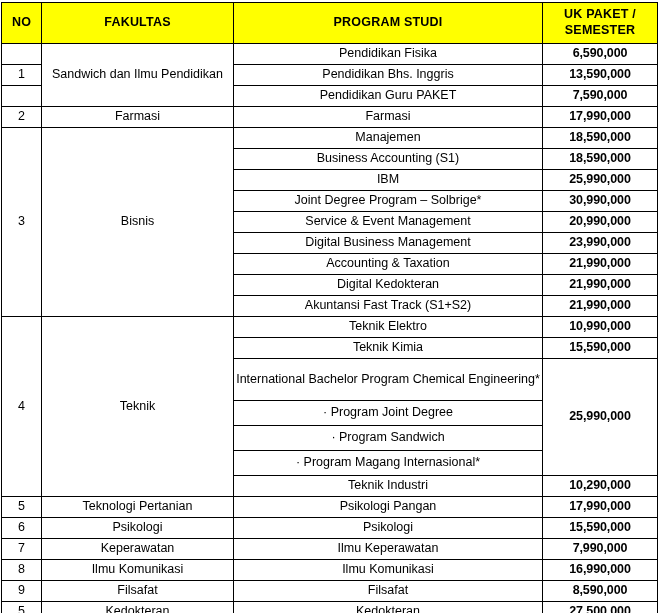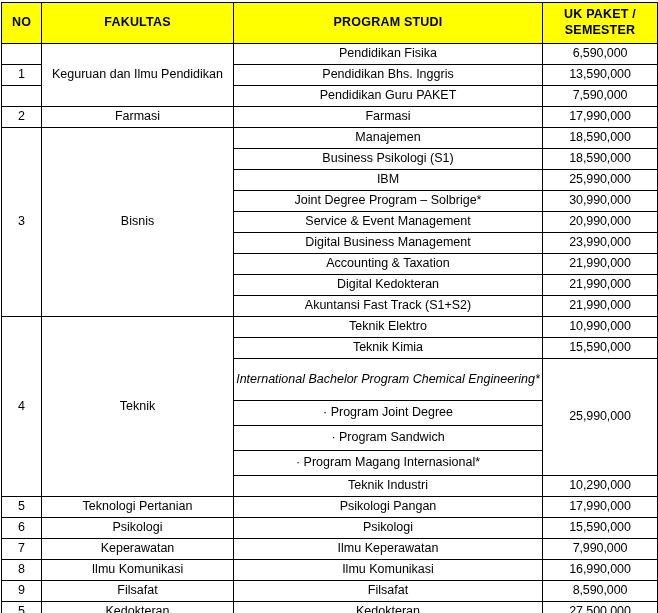--- a/index.html
+++ b/index.html
@@ -38,29 +38,28 @@
     height: 41px;
     border: 1px solid #000000;
   }
   col.c-no    { width: 40px; }
   col.c-fak   { width: 192px; }
   col.c-prodi { width: 309px; }
   col.c-price { width: 115px; }
 
   td.row-cell { height: 21px; }
   td.price {
-    font-weight: normal;
+    font-weight: bold;
     font-size: 12.5px;
     letter-spacing: -0.1px;
   }
   td.fac-merged, td.no-merged, td.price-merged {
     vertical-align: middle;
   }
   td.italic-prodi {
-    font-style: italic;
     height: 42px;
     line-height: 1.45;
     padding: 1px 6px;
   }
   td.bullet-prodi { height: 25px; }
 </style>
 </head>
 <body>
 
 <table id="fee-table">
@@ -77,21 +76,21 @@
       <th>PROGRAM STUDI</th>
       <th>
         <span>UK PAKET /</span><br>
         <span>SEMESTER</span>
       </th>
     </tr>
   </thead>
   <tbody id="table-body">
       <tr>
         <td class="row-cell"></td>
-        <td class="row-cell fac-merged" rowspan="3">Keguruan dan Ilmu Pendidikan</td>
+        <td class="row-cell fac-merged" rowspan="3">Sandwich dan Ilmu Pendidikan</td>
         <td class="row-cell ">Pendidikan Fisika</td>
         <td class="row-cell price">6,590,000</td>
       </tr>
       <tr>
         <td class="row-cell">1</td>
         <td class="row-cell ">Pendidikan Bhs. Inggris</td>
         <td class="row-cell price">13,590,000</td>
       </tr>
       <tr>
         <td class="row-cell"></td>
@@ -104,21 +103,21 @@
         <td class="row-cell ">Farmasi</td>
         <td class="row-cell price">17,990,000</td>
       </tr>
       <tr>
         <td class="row-cell no-merged" rowspan="9">3</td>
         <td class="row-cell fac-merged" rowspan="9">Bisnis</td>
         <td class="row-cell ">Manajemen</td>
         <td class="row-cell price">18,590,000</td>
       </tr>
       <tr>
-        <td class="row-cell ">Business Psikologi (S1)</td>
+        <td class="row-cell ">Business Accounting (S1)</td>
         <td class="row-cell price">18,590,000</td>
       </tr>
       <tr>
         <td class="row-cell ">IBM</td>
         <td class="row-cell price">25,990,000</td>
       </tr>
       <tr>
         <td class="row-cell ">Joint Degree Program – Solbrige*</td>
         <td class="row-cell price">30,990,000</td>
       </tr>

